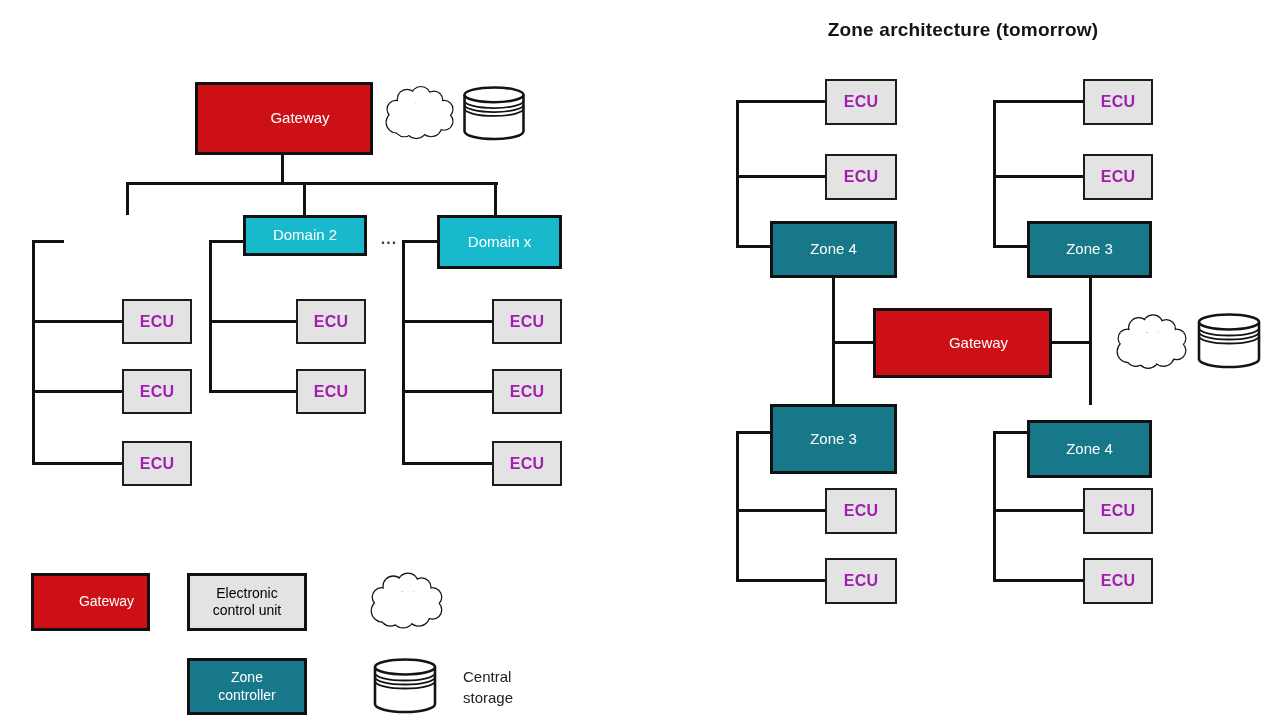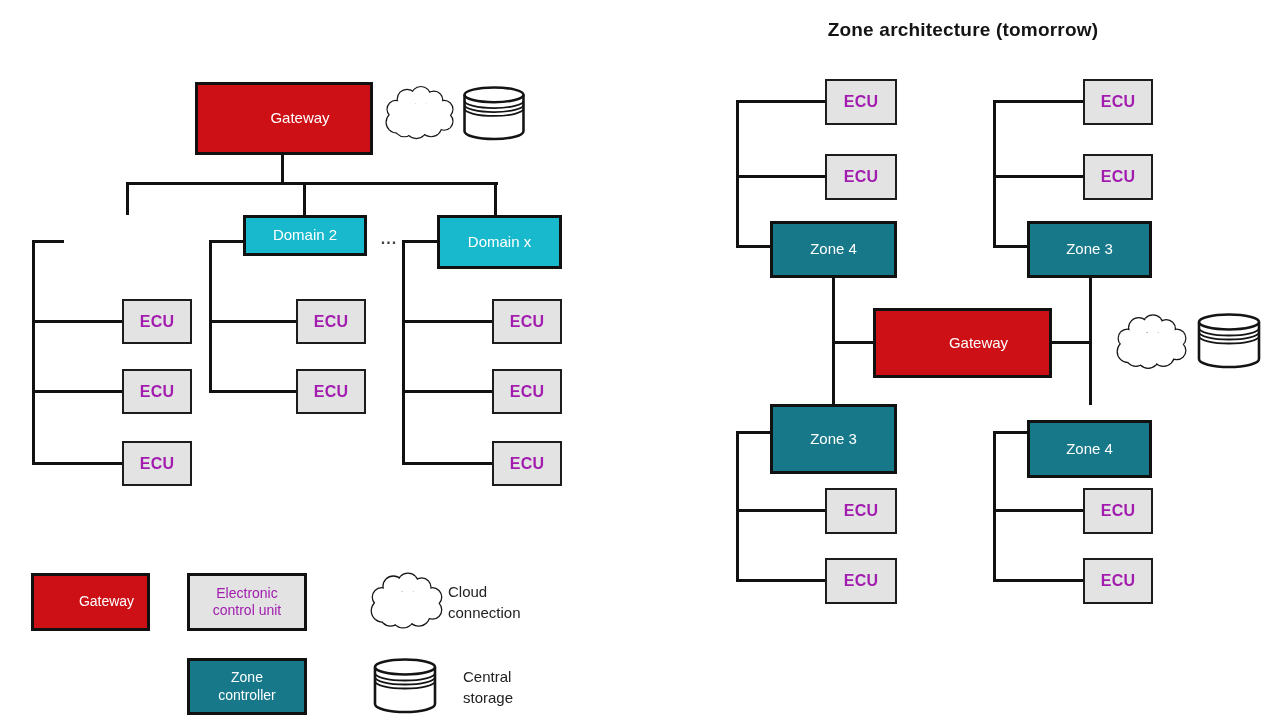--- a/index.html
+++ b/index.html
@@ -13,21 +13,21 @@
   }
   .box{
     position:absolute;display:flex;align-items:center;justify-content:center;
     text-align:center;box-sizing:border-box;line-height:1.25;
   }
   .box-red{background:#cc1016;border:3px solid #111;color:#fff;font-size:15px;padding-left:32px;}
   .box-cyan{background:#18b8cd;border:3px solid #111;color:#fff;font-size:15px;}
   .box-teal{background:#17788a;border:3px solid #111;color:#fff;font-size:15px;}
   .box-ecu{background:#e3e3e3;border:2.5px solid #1c1c1c;color:#a21caf;
     font-size:16px;font-weight:700;letter-spacing:.3px;}
-  .box-ecu-legend{background:#e3e3e3;border:3px solid #111;color:#a21caf;
+  .box-ecu-legend{background:#e3e3e3;border:3px solid #111;color:#000000;
     font-size:14px;font-weight:400;padding:0 8px;}
   .ln{position:absolute;background:#111;width:3px;height:3px;}
   .icon{position:absolute;}
   .ellipsis{position:absolute;font-size:16px;font-weight:700;color:#444;
     text-align:center;letter-spacing:1px;}
   .lgd-label{position:absolute;font-size:15px;color:#222;line-height:21px;}
 </style>
 </head>
 <body>
 
@@ -169,20 +169,19 @@
   <div class="box box-ecu" style="left:1083px;top:488px;width:70px;height:46px">ECU</div>
   <div class="box box-ecu" style="left:1083px;top:558px;width:70px;height:46px">ECU</div>
 
   <div class="box box-red" style="left:31px;top:573px;width:119px;height:58px;font-size:14px">Gateway</div>
   <div class="box box-ecu-legend" style="left:187px;top:573px;width:120px;height:58px">Electronic control unit</div>
   <div class="box box-teal" style="left:187px;top:658px;width:120px;height:57px;font-size:14px;padding:0 16px">Zone controller</div>
 
   <svg class="icon" style="left:368px;top:570px" width="78" height="62" viewBox="0 0 80 60">
       <use href="#cloud-shape"></use>
     </svg>
-  <div class="lgd-label" style="left:448px;top:581px;width:110px">Cloud connection</div>
 
   <svg class="icon" style="left:372px;top:657px" width="66" height="58" viewBox="0 0 66 58">
       <use href="#db-shape"></use>
     </svg>
   <div class="lgd-label" style="left:463px;top:666px;width:80px">Central storage</div>
 
 </div>
 
 </body></html>

